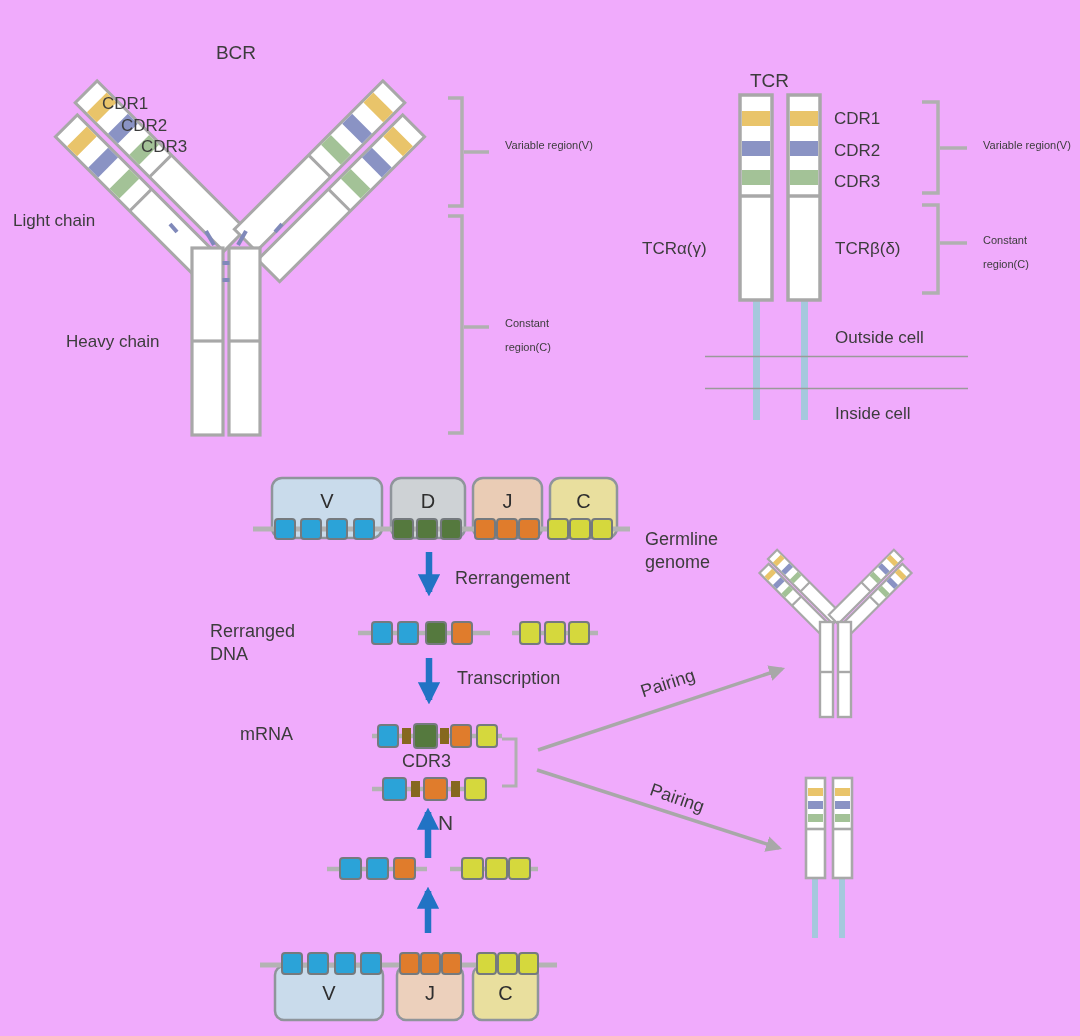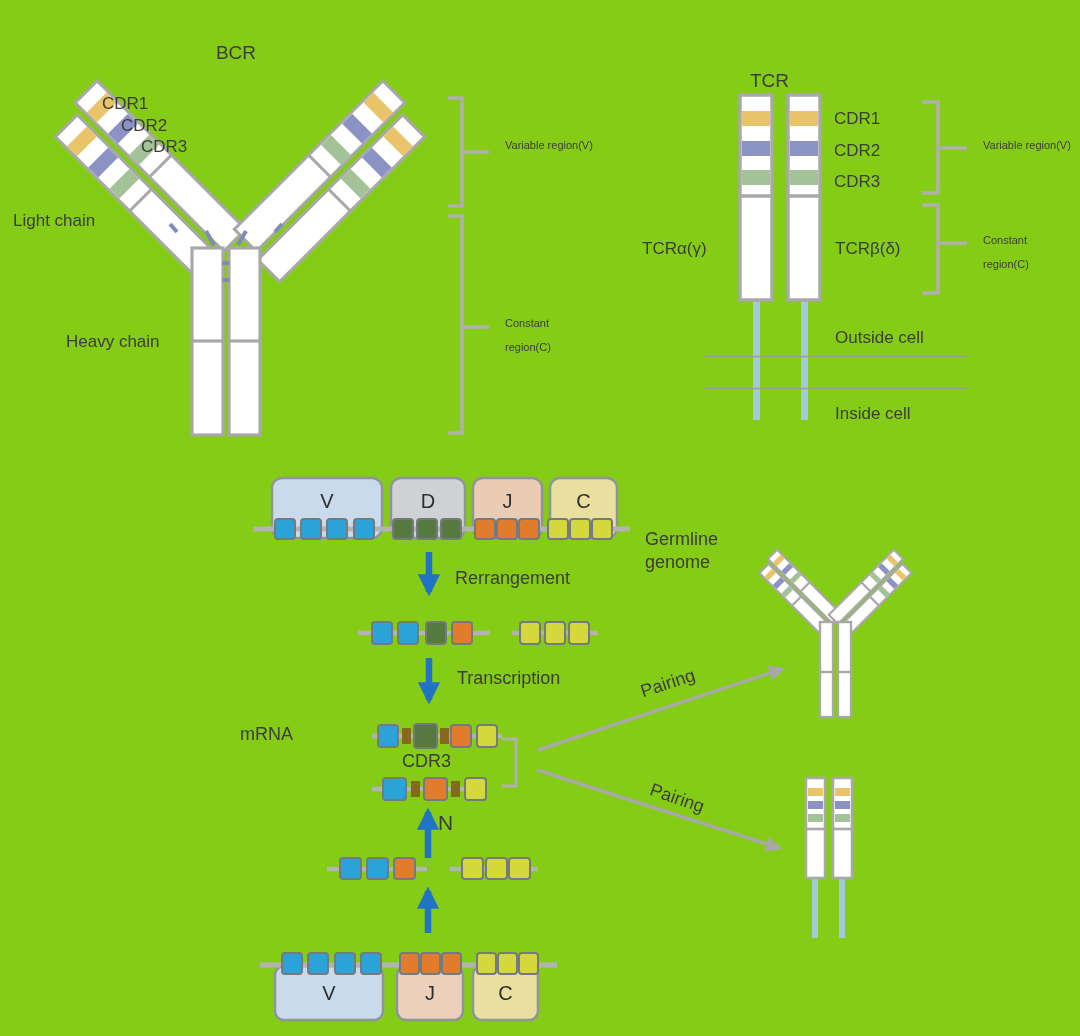--- a/index.html
+++ b/index.html
@@ -1,16 +1,16 @@
 <!DOCTYPE html>
 <html><head>
 <meta charset="utf-8">
 <style>
   html,body{margin:0;padding:0;background:#ffffff;}
-  .stage{position:relative;width:1080px;height:1036px;background:#84cc16;overflow:hidden;
+  .stage{position:relative;width:1080px;height:1036px;background:#f0abfc;overflow:hidden;
          font-family:"Liberation Sans", sans-serif;color:#3c3c3c;}
   .stage svg{position:absolute;left:0;top:0;}
   .lbl{position:absolute;font-size:17px;line-height:21px;white-space:nowrap;}
   .lbl2{position:absolute;font-size:11px;line-height:24px;}
   .big{font-size:18px;line-height:23px;}
   .title{position:absolute;font-size:19px;white-space:nowrap;}
   .letter{position:absolute;font-size:20px;color:#2e2e2e;text-align:center;}
   .rot-up{transform:rotate(-18deg);text-align:center;}
   .rot-dn{transform:rotate(19deg);text-align:center;}
 </style>
@@ -275,20 +275,21 @@
 <div class="lbl2" style="left:983px;top:133px;width:92px;">Variable region(V)</div>
 <div class="lbl2" style="left:983px;top:228px;width:92px;">Constant region(C)</div>
 
 <div class="letter" style="left:272px;top:490px;width:110px;">V</div>
 <div class="letter" style="left:391px;top:490px;width:74px;">D</div>
 <div class="letter" style="left:473px;top:490px;width:69px;">J</div>
 <div class="letter" style="left:550px;top:490px;width:67px;">C</div>
 <div class="lbl2 big" style="left:645px;top:497px;width:88px;margin-top:31px;">Germline genome</div>
 
 <div class="lbl big" style="left:455px;top:567px;text-align:right;">Rerrangement</div>
+<div class="lbl2 big" style="left:210px;top:620px;width:100px;">Rerranged DNA</div>
 <div class="lbl big" style="left:457px;top:667px;">Transcription</div>
 <div class="lbl big" style="left:240px;top:723px;">mRNA</div>
 <div class="lbl big" style="left:402px;top:750px;">CDR3</div>
 <div class="lbl" style="left:438px;top:812px;font-size:21px;">N</div>
 
 <div class="lbl big rot-up" style="left:623px;top:672px;width:90px;">Pairing</div>
 <div class="lbl big rot-dn" style="left:632px;top:787px;width:90px;">Pairing</div>
 
 <div class="letter" style="left:275px;top:982px;width:108px;">V</div>
 <div class="letter" style="left:397px;top:982px;width:66px;">J</div>

